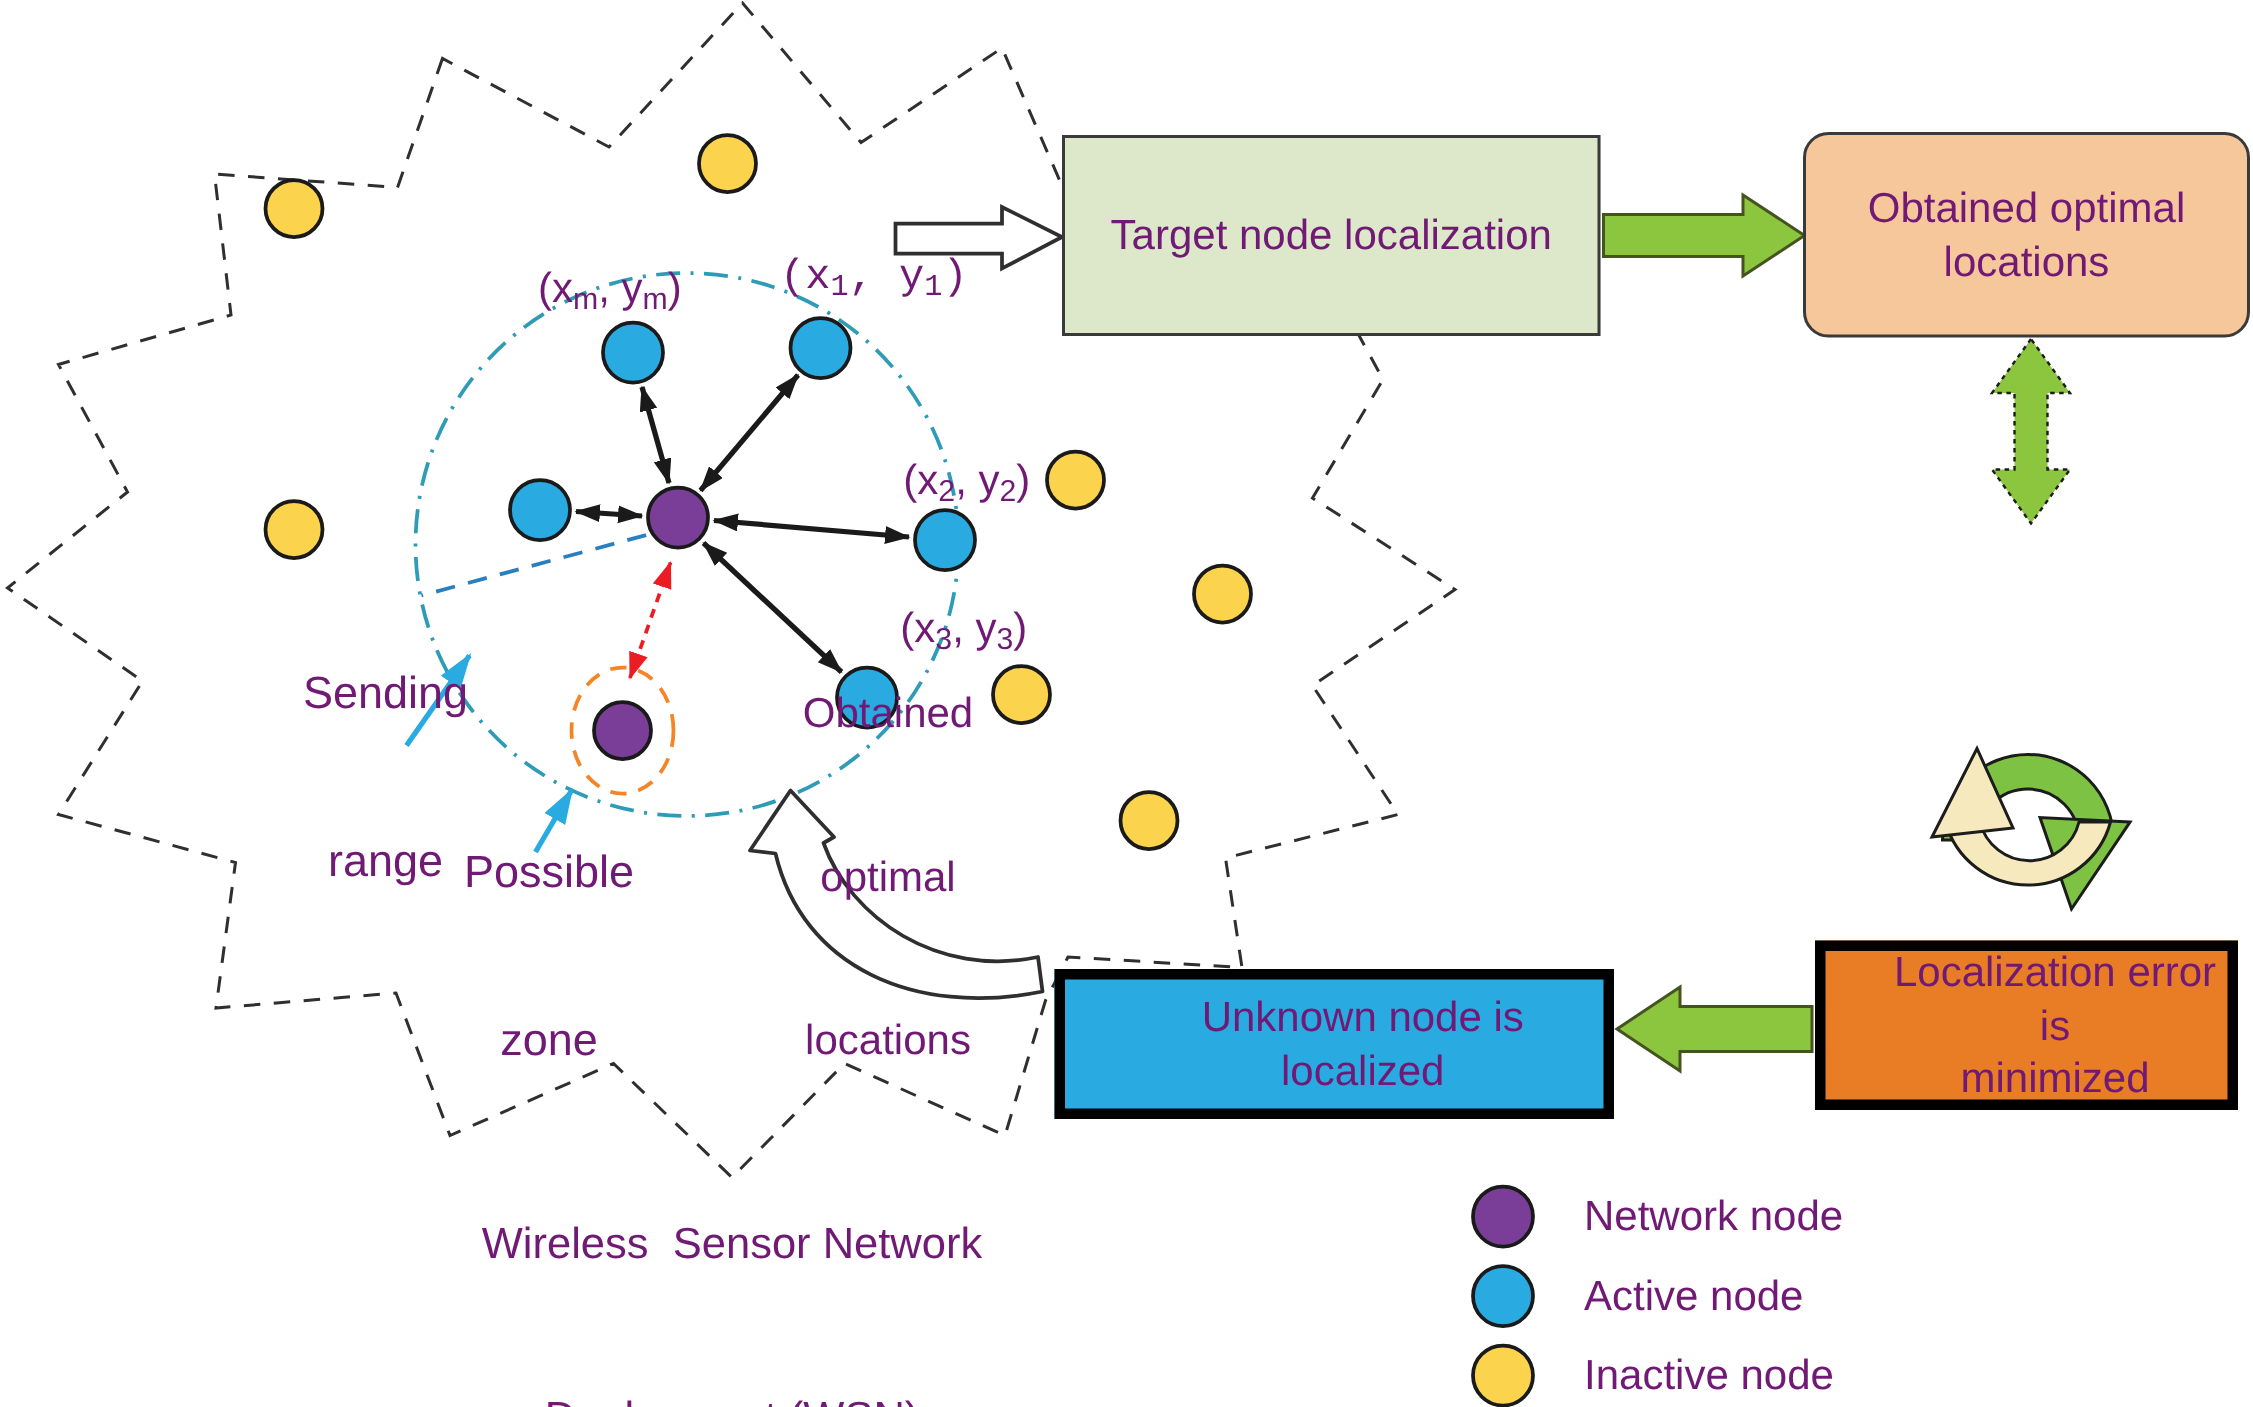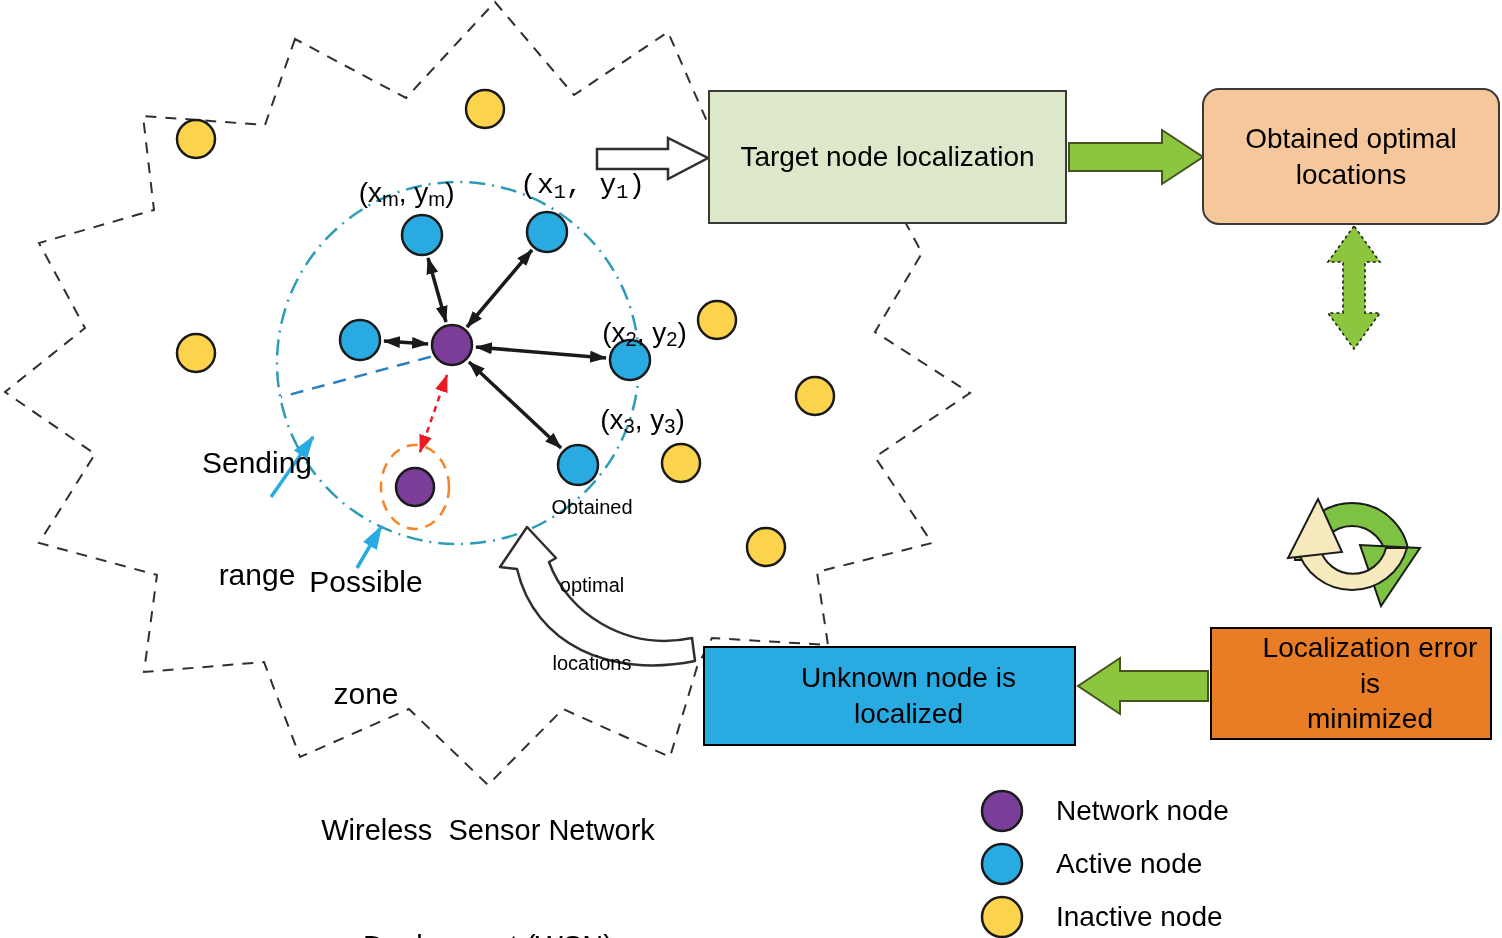--- a/index.html
+++ b/index.html
@@ -1,32 +1,32 @@
 <!DOCTYPE html>
 <html><head>
 <meta charset="utf-8">
 <style>
   html,body { margin:0; padding:0; background:#ffffff; }
   .stage {
     position:relative; width:1502px; height:938px; background:#ffffff;
-    font-family:"Liberation Sans", sans-serif; color:#000000; overflow:hidden;
+    font-family:"Liberation Sans", sans-serif; color:#701a75; overflow:hidden;
   }
   .stage svg { position:absolute; left:0; top:0; }
   .box {
     position:absolute; display:flex; flex-direction:column; align-items:center;
     justify-content:center; text-align:center; line-height:1.28; font-size:28px;
     box-sizing:border-box;
   }
   .box.thin  { border:2px solid #3a3a3a; }
-  .box.thick { border:2px solid #000000;padding-left:38px; }
+  .box.thick { border:7px solid #000000;padding-left:38px; }
   .lbl { position:absolute; transform:translate(-50%,-50%); text-align:center; white-space:pre; }
   .coord { font-size:28px; }
   .coord sub { font-size:0.72em; vertical-align:-0.22em; }
   .big-lbl { font-size:30px; line-height:1.24; }
-  .note-lbl { font-size:20px; line-height:1.3; }
+  .note-lbl { font-size:28px; line-height:1.3; }
   .caption { font-size:29px; line-height:1.34; }
   .legend-label { position:absolute; transform:translate(0,-50%); font-size:28px; }
 </style>
 </head>
 <body>
 
 <div class="stage">
 
   <svg width="1502" height="938" viewBox="0 0 1502 938">
     <defs>
@@ -135,21 +135,21 @@
   <div class="box thick" style="left: 703px; top: 646px; width: 373px; height: 100px; background: rgb(41, 171, 226);">
     <span>Unknown node is localized</span>
   </div>
 
   <div class="lbl coord" style="left:391px; top:194px;text-align:right;">
     <span>(x</span><sub>m</sub><span>, y</span><sub>m</sub><span>)</span>
   </div>
   <div class="lbl coord" style="left:549px; top:187px;font-family:Liberation Mono, monospace;">
     <span>(x</span><sub>1</sub><span>, y</span><sub>1</sub><span>)</span>
   </div>
-  <div class="lbl coord" style="left:629px; top:334px;">
+  <div class="lbl coord" style="left:629px; top:322px;">
     <span>(x</span><sub>2</sub><span>, y</span><sub>2</sub><span>)</span>
   </div>
   <div class="lbl coord" style="left:627px; top:421px;">
     <span>(x</span><sub>3</sub><span>, y</span><sub>3</sub><span>)</span>
   </div>
 
   <div class="lbl big-lbl" style="left:366px; top:638px;">
     <div>Possible</div>
     <div>zone</div>
   </div>

